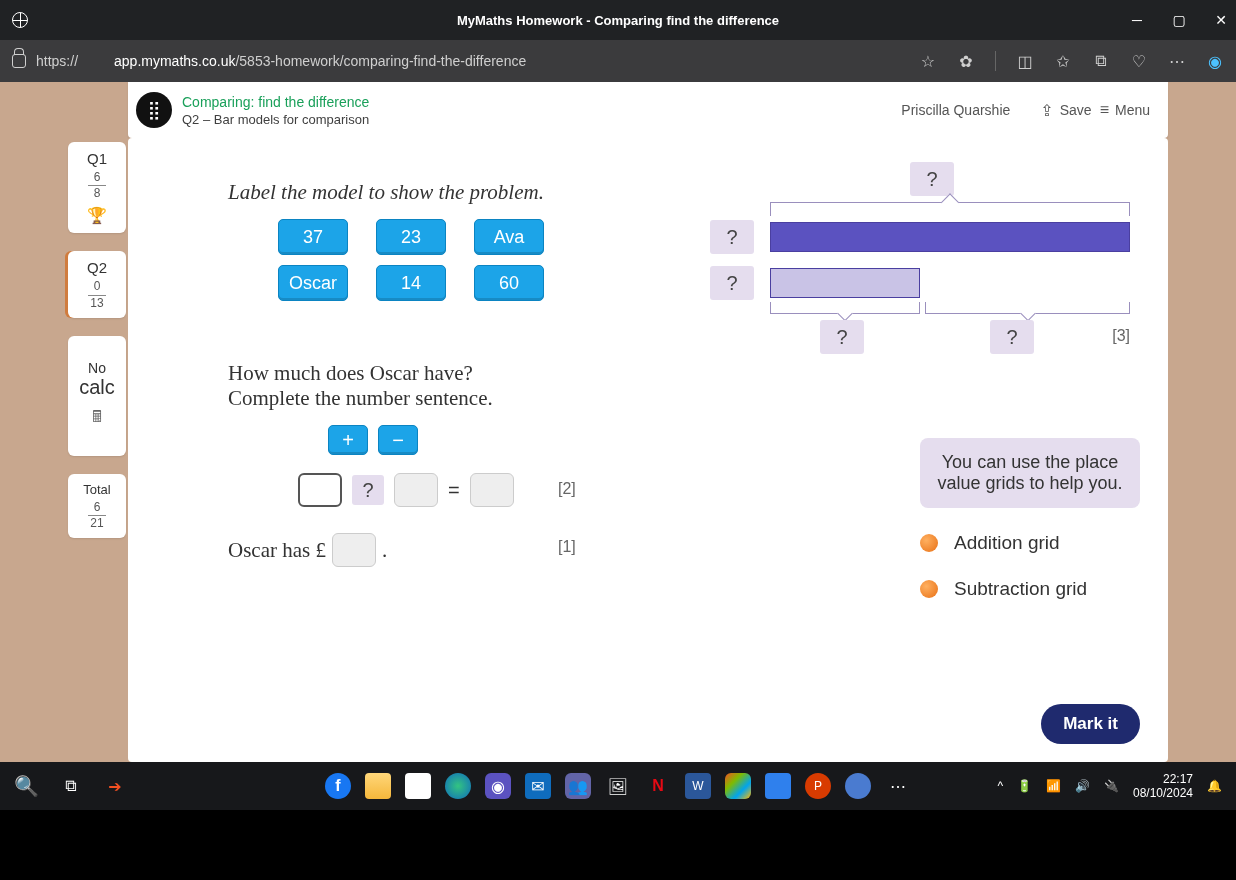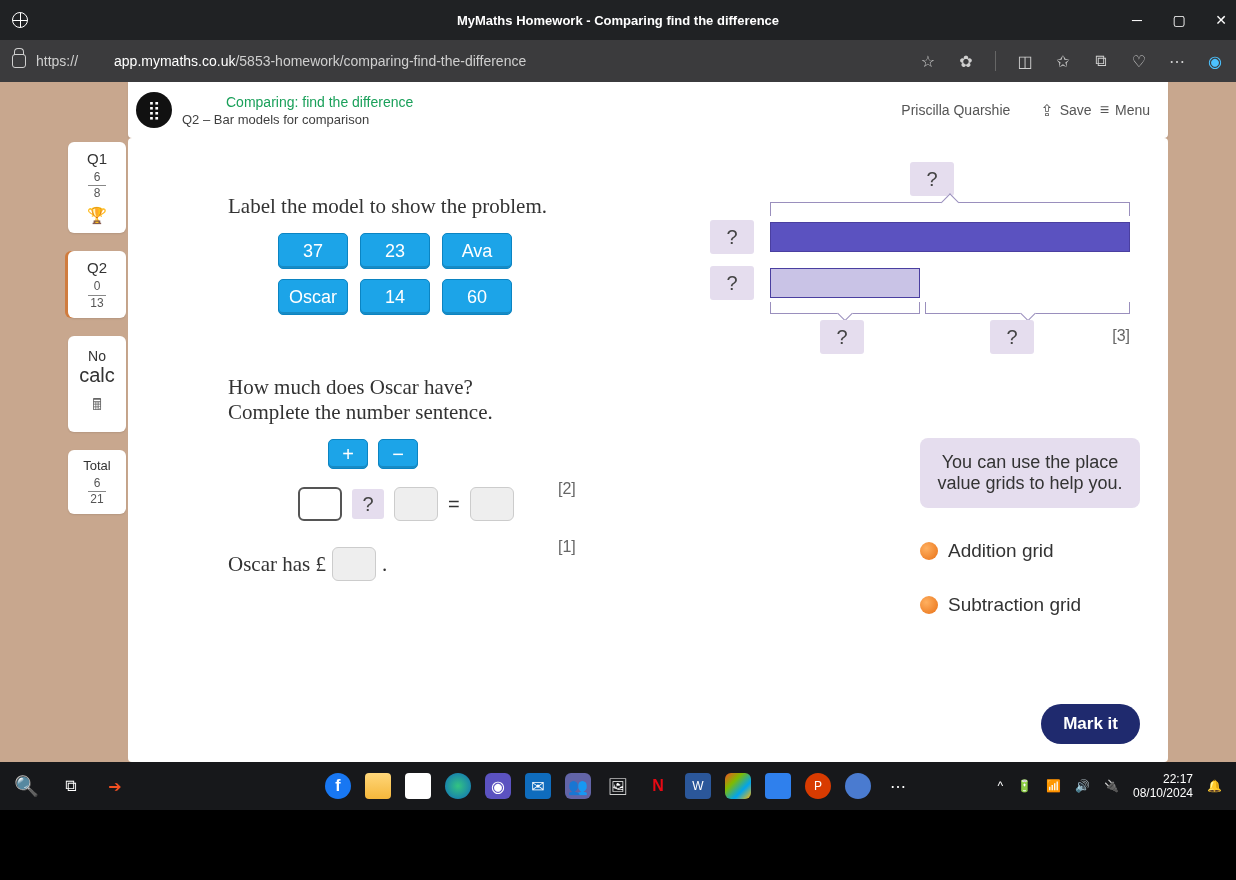--- a/index.html
+++ b/index.html
@@ -19,40 +19,40 @@
   .url-white{color:#fff;padding-left:36px;}
   .urlbar .spacer{flex:1;}
   .urlicons{display:flex;gap:20px;align-items:center;}
   .urlicon{width:18px;height:18px;display:flex;align-items:center;justify-content:center;color:#cfcfcf;font-size:16px;}
   
   .viewport{height:680px;background:#c8a78e;display:flex;justify-content:center;position:relative;overflow:hidden;}
   .page{width:1100px;background:#c8a78e; position:relative; padding-left:60px;}
   
   .appheader{position:absolute;left:60px;right:0;top:0;height:56px;background:#fff;border-radius:0 0 4px 4px;display:flex;align-items:center;padding:0 18px 0 8px;box-shadow:0 1px 2px rgba(0,0,0,.1);}
   .applogo{width:36px;height:36px;background:#111;border-radius:50%;display:flex;align-items:center;justify-content:center;margin-right:10px;color:#fff;font-size:18px;}
-  .apptitles .t1{color:#1aa05a;font-size:14px;margin-left:44px;}
+  .apptitles .t1{color:#1aa05a;font-size:14px;}
   .apptitles .t2{color:#404040;font-size:13px;margin-top:2px;}
   .appheader .sp{flex:1;}
   .user{color:#555;font-size:14px;margin-right:22px;}
   .hbtn{display:flex;align-items:center;gap:6px;color:#555;font-size:14px;margin-left:8px;cursor:pointer;}
   .hbtn .ic{font-size:16px;}
   
   .rail{position:absolute;left:0;top:60px;width:58px;}
   .railcard{background:#fff;border-radius:6px;margin-bottom:18px;padding:8px 0;display:flex;flex-direction:column;align-items:center;box-shadow:0 1px 2px rgba(0,0,0,.1);}
   .railcard.active{box-shadow:-3px 0 0 #d07c3e, 0 1px 2px rgba(0,0,0,.1);}
   .railcard .lab{font-size:15px;color:#333;}
   .railcard .frac{font-size:12px;color:#555;margin-top:4px;text-align:center;line-height:1.1;}
   .railcard .fline{display:block;border-top:1px solid #888;width:18px;margin:1px auto;}
   .railcard .ic{font-size:16px;color:#666;margin-top:6px;}
   
   .panel{position:absolute;left:60px; right:0; top:56px; bottom:0; background:#fff; border-radius:4px; padding:24px 28px 90px 100px;}
   .qtext{font-size:21px;color:#333;font-family:Georgia,serif;}
-  .qtext2{font-size:21px;color:#333;font-family:Georgia,serif;margin-top:32px;}
+  .qtext2{font-size:21px;color:#333;font-family:Georgia,serif;margin-top:18px;font-style:italic;}
   .tiles{margin-top:14px;margin-left:50px;}
-  .tilerow{display:flex;gap:12px;margin-bottom:10px;align-items:center;}
+  .tilerow{display:flex;gap:28px;margin-bottom:10px;align-items:center;}
   .tile{background:#1ca4e8;color:#fff;border:1px solid #0b84c2;border-radius:5px;min-width:70px;height:36px;display:flex;align-items:center;justify-content:center;font-size:18px;box-shadow:inset 0 -2px 0 rgba(0,0,0,.15);cursor:grab;}
   .tile.sm{min-width:40px;height:30px;font-size:20px;}
   
   .model{position:absolute;right:28px;top:24px;width:430px;}
   .drop{background:#e5ddee;border-radius:3px;display:flex;align-items:center;justify-content:center;color:#444;font-size:20px;}
   .drop.top{width:44px;height:34px;position:absolute;left:200px;top:0;}
   .bracket-top{position:absolute;top:40px;left:60px;right:10px;height:14px;border:1px solid #9a8fbd;border-bottom:none;}
   .bracket-top::after{content:"";position:absolute;left:50%;top:-7px;width:12px;height:12px;border-left:1px solid #9a8fbd;border-top:1px solid #9a8fbd;transform:translateX(-50%) rotate(45deg);background:#fff;}
   .drop.side{width:44px;height:34px;position:absolute;left:0;}
   .bar{position:absolute;left:60px;height:30px;border:1px solid #4a3fa0;}
@@ -73,21 +73,21 @@
   .sentence{margin-top:18px;margin-left:70px;display:flex;align-items:center;gap:10px;font-size:20px;color:#333;}
   .ansbox{width:44px;height:34px;background:#fff;border:2px solid #555;border-radius:6px;}
   .ansbox.gray{background:#eee;border:1px solid #ccc;}
   .opslot{width:32px;height:30px;background:#e5ddee;border-radius:3px;display:flex;align-items:center;justify-content:center;color:#444;}
   .marks.m2{left:430px;top:342px;}
   .oscarline{margin-top:26px;font-size:21px;color:#333;font-family:Georgia,serif;display:flex;align-items:center;gap:6px;}
   .marks.m3{left:430px;top:400px;}
   
   .hint{position:absolute;right:28px;top:300px;width:220px;}
   .hintbox{background:#e5ddee;border-radius:8px;padding:14px 12px;text-align:center;font-size:18px;color:#333;}
-  .gridlink{display:flex;align-items:center;gap:10px;margin-top:32px;font-size:19px;color:#333;cursor:pointer;}
+  .gridlink{display:flex;align-items:center;gap:16px;margin-top:24px;font-size:19px;color:#333;cursor:pointer;}
   .dot{width:18px;height:18px;border-radius:50%;background:radial-gradient(circle at 35% 35%,#ffb060,#e87015);}
   
   .markit{position:absolute;right:28px;bottom:18px;background:#1f2a6e;color:#fff;border-radius:20px;padding:10px 22px;font-size:17px;font-weight:600;cursor:pointer;}
   
   .taskbar{height:48px;background:#17181b;display:flex;align-items:center;padding:0 14px;color:#fff;position:relative;}
   .tb-left{display:flex;gap:18px;align-items:center;}
   .tb-center{position:absolute;left:50%;transform:translateX(-50%);display:flex;gap:14px;align-items:center;}
   .tb-right{position:absolute;right:14px;display:flex;gap:14px;align-items:center;font-size:12px;}
   .tb-ic{width:26px;height:26px;border-radius:4px;display:flex;align-items:center;justify-content:center;font-size:16px;}
   .tb-ic.fb{background:#1877f2;border-radius:50%;color:#fff;font-weight:bold;}
@@ -171,21 +171,21 @@
         <div class="ic">🏆</div>
       </div>
       <div class="railcard active">
         <div class="lab">Q2</div>
         <div class="frac">
           <span>0</span>
           <span class="fline"></span>
           <span>13</span>
         </div>
       </div>
-      <div class="railcard" style="padding:12px 0;">
+      <div class="railcard" style="padding:24px 0;">
         <div class="lab" style="font-size:14px">No</div>
         <div class="lab" style="font-size:20px">calc</div>
         <div class="ic">🖩</div>
       </div>
       <div class="railcard">
         <div class="lab" style="font-size:13px">Total</div>
         <div class="frac">
           <span>6</span>
           <span class="fline"></span>
           <span>21</span>

